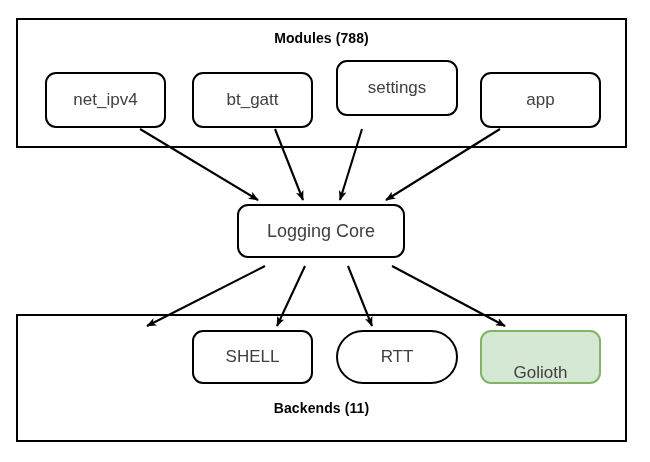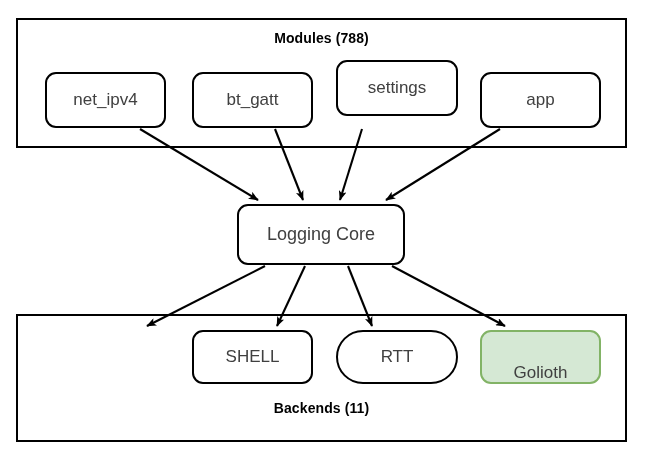--- a/index.html
+++ b/index.html
@@ -70,21 +70,21 @@
     padding-bottom: 1px;
   }
 
   
   #node-net_ipv4  { left: 45px;  top: 72px; width: 121px; height: 56px; }
   #node-bt_gatt   { left: 192px; top: 72px; width: 121px; height: 56px; justify-content: center; }
   #node-settings  { left: 336px; top: 60px; width: 122px; height: 56px; }
   #node-app       { left: 480px; top: 72px; width: 121px; height: 56px; align-items: center; }
 
   
-  #node-core { left: 237px; top: 204px; width: 168px; height: 61px; font-size: 18px; }
+  #node-core { left: 237px; top: 204px; width: 168px; height: 54px; font-size: 18px; }
 
   
   #node-uart    { left: 45px;  top: 330px; width: 123px; height: 54px; }
   #node-shell   { left: 192px; top: 330px; width: 121px; height: 54px; }
   #node-rtt     { left: 336px; top: 330px; width: 122px; height: 54px; border-radius: 27px; }
   #node-golioth { left: 480px; top: 330px; width: 121px; height: 54px; align-items: flex-end; }
 </style>
 </head>
 <body>
 

